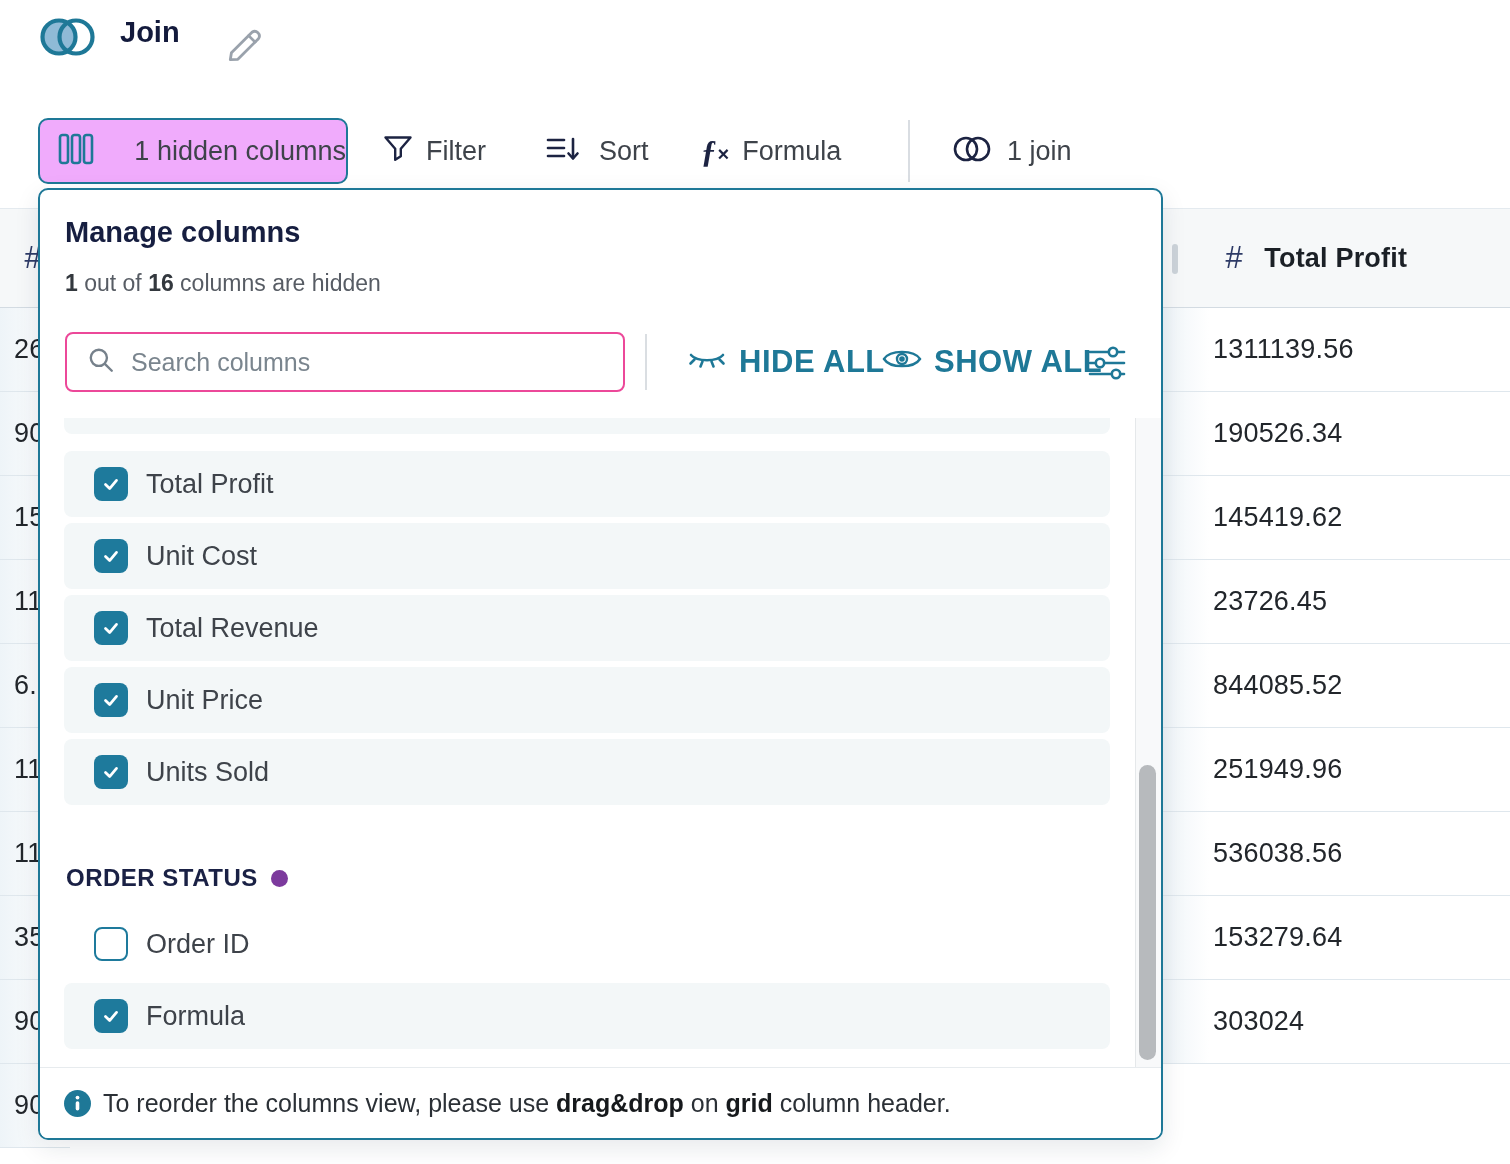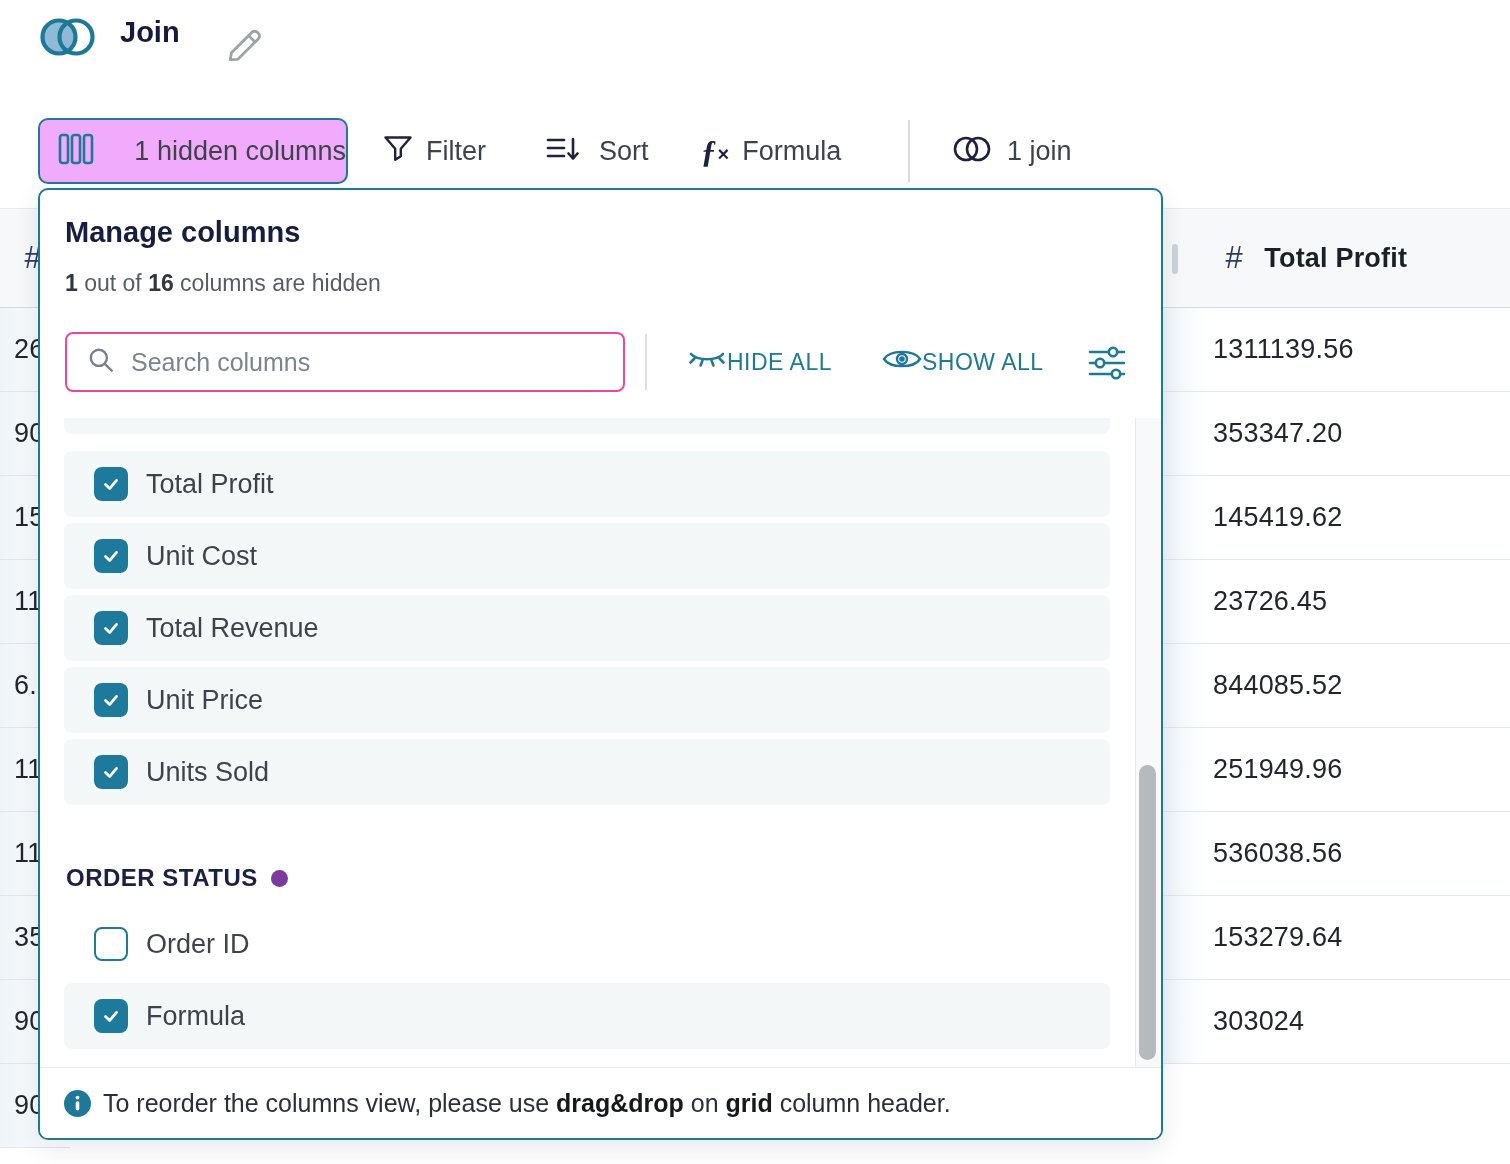--- a/index.html
+++ b/index.html
@@ -61,22 +61,22 @@
     border:2px solid #ec4899;border-radius:8px;display:flex;align-items:center;gap:14px;padding:0 20px;
     background:#fff;
   }
   .pp-search input{
     border:none;outline:none;flex:1;font-size:25px;color:#33383e;font-family:"Liberation Sans",sans-serif;
     background:transparent;
   }
   .pp-search input::placeholder{color:#7a858e;}
   .pp-vdiv{position:absolute;left:605px;top:144px;width:2px;height:56px;background:#dadee2;}
   .pp-action{
-    position:absolute;top:142px;height:60px;display:flex;align-items:center;cursor:pointer;
-    color:#1e7897;font-size:23px;font-weight:400;letter-spacing:0.5px;
+    position:absolute;top:142px;height:60px;display:flex;align-items:center;gap:12px;cursor:pointer;
+    color:#1e7897;font-size:31px;font-weight:700;letter-spacing:0.5px;
   }
   .pp-hide{left:647px;}
   .pp-show{left:842px;}
   .pp-sliders{position:absolute;left:1048px;top:156px;cursor:pointer;}
   
   .pp-list{position:absolute;left:0;top:228px;width:1092px;height:649px;overflow:hidden;}
   .pp-list-inner{position:absolute;left:24px;top:-50px;width:1046px;}
   .pp-row{
     height:66px;box-sizing:border-box;border-radius:8px;background:#f3f7f8;
     display:flex;align-items:center;gap:18px;padding-left:30px;margin-bottom:6px;cursor:pointer;
@@ -154,21 +154,21 @@
 <div class="tbl-col tbl-right">
   <div class="tbl-header">
     <span class="drag-pill"></span>
     <span class="tbl-hash">#</span>
     <span class="tbl-htitle">Total Profit</span>
   </div>
   <div class="tbl-row">
       <span>1311139.56</span>
     </div>
   <div class="tbl-row">
-      <span>353347.20</span>
+      <span>190526.34</span>
     </div>
   <div class="tbl-row">
       <span>145419.62</span>
     </div>
   <div class="tbl-row">
       <span>23726.45</span>
     </div>
   <div class="tbl-row">
       <span>844085.52</span>
     </div>

